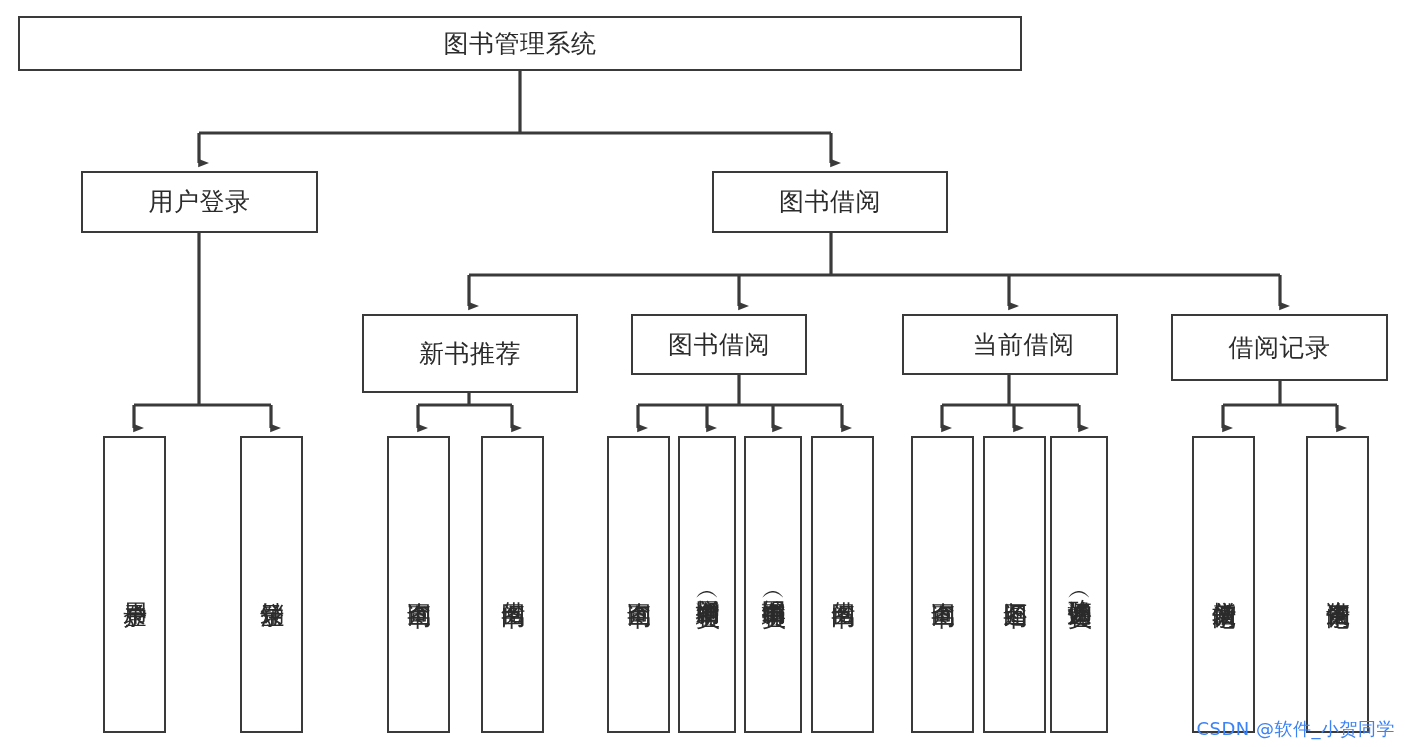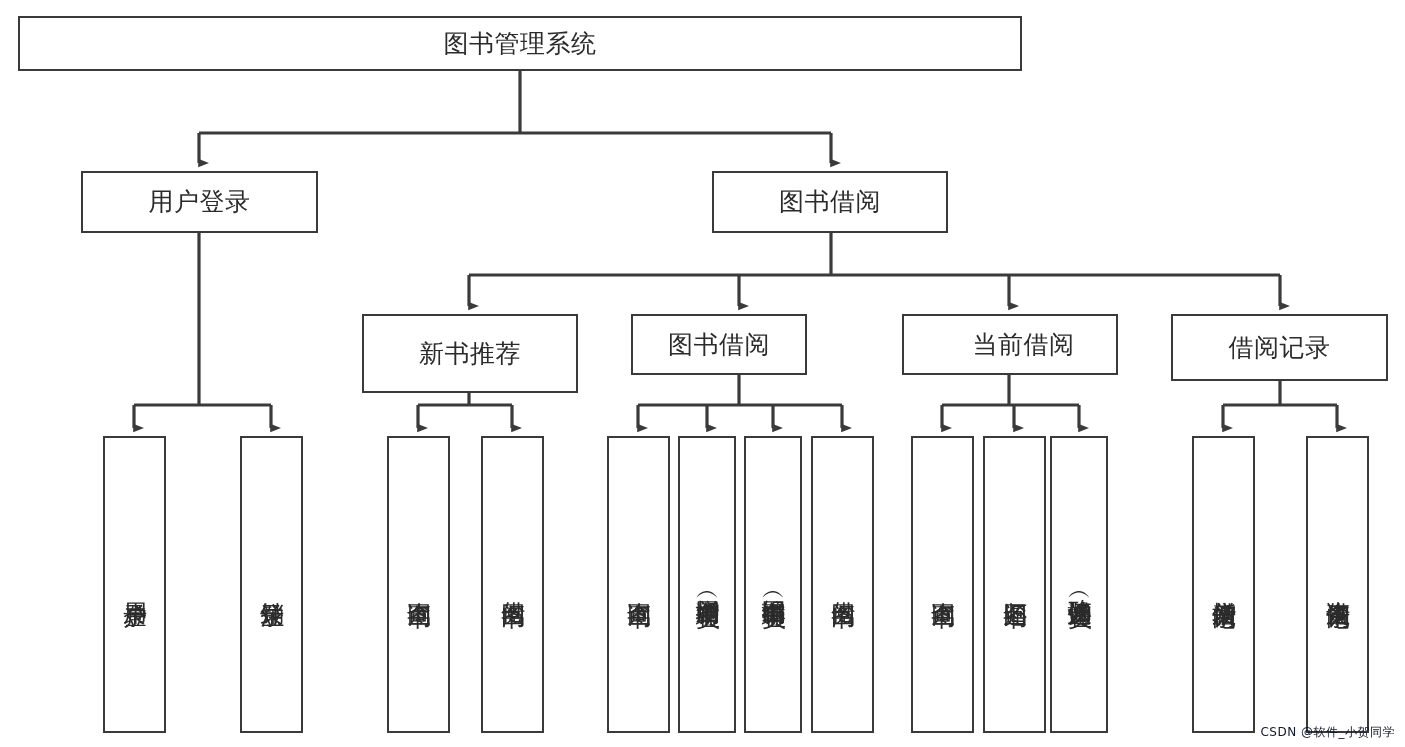--- a/index.html
+++ b/index.html
@@ -50,22 +50,22 @@
     letter-spacing: 1px;
     padding: 4px 0;
     white-space: nowrap;
     align-items: center;
     justify-content: center;
   }
   .watermark {
     position: absolute;
     right: 10px;
     bottom: 6px;
-    font-size: 12px;
-    color: #0f172a;
+    font-size: 18px;
+    color: #3b82f6;
     letter-spacing: 0.5px;
     z-index: 3;
     white-space: nowrap;
   }
 </style>
 </head>
 <body>
 
 <div id="diagram-root">
 

